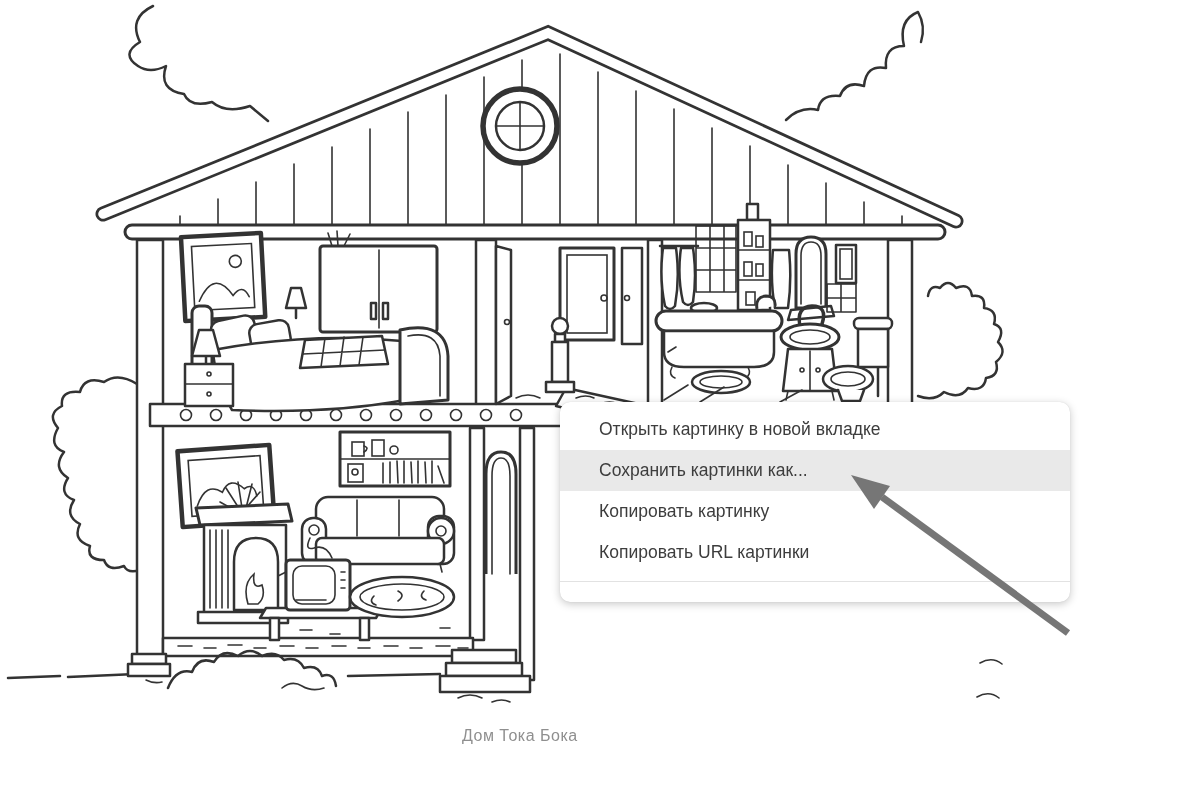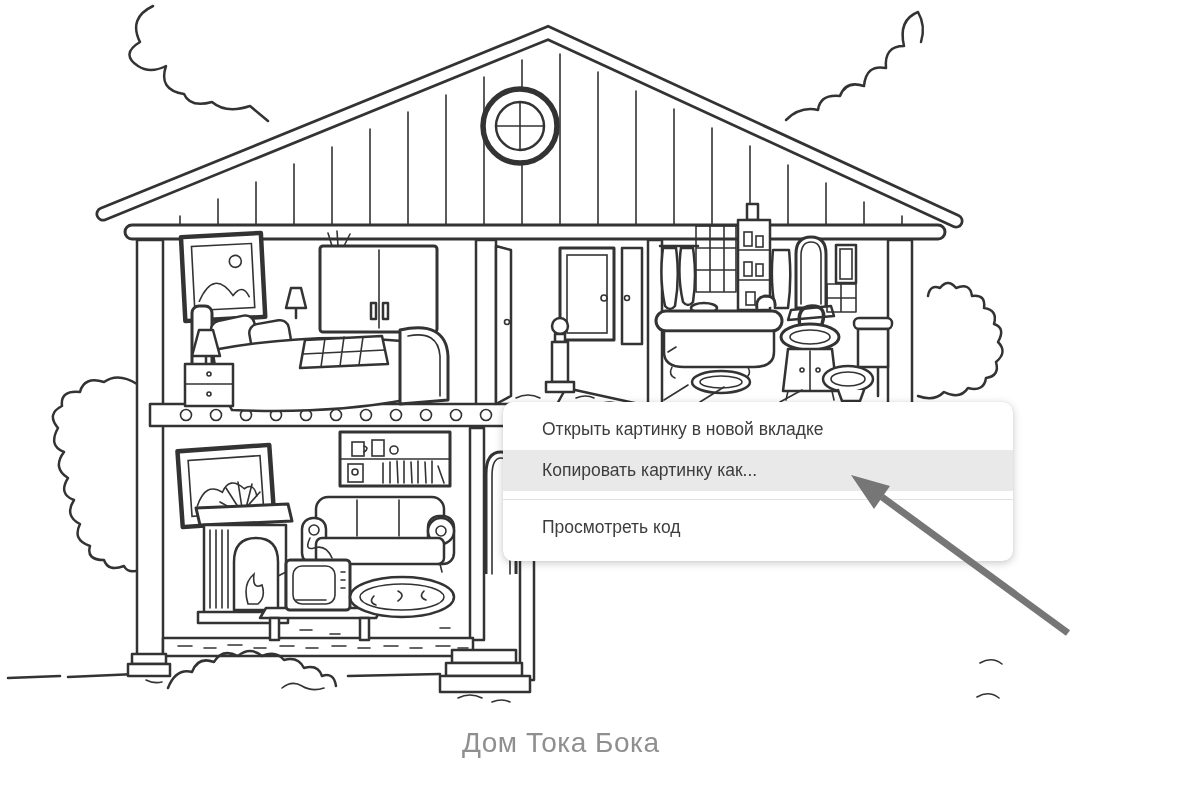--- a/index.html
+++ b/index.html
@@ -6,23 +6,23 @@
     --page-bg:#ffffff; --menu-bg:#ffffff; --menu-text:#3d3d3d;
     --menu-highlight:#e9e9e9; --menu-separator:#e2e2e2;
     --arrow:#767676; --caption-text:#8f8f8f; --drawing-line:#333333;
   }
   *{margin:0;padding:0;box-sizing:border-box;}
   html,body{width:1200px;height:805px;overflow:hidden;background:var(--page-bg);
     font-family:"Liberation Sans",sans-serif;}
   .stage{position:relative;width:1200px;height:805px;}
   .illustration{position:absolute;left:0;top:0;width:1200px;height:805px;z-index:1;}
   .illustration svg{color:var(--drawing-line);}
-  .caption{position:absolute;left:462px;top:727px;z-index:2;font-size:28px;
+  .caption{position:absolute;left:462px;top:727px;z-index:2;font-size:16px;
     color:var(--caption-text);letter-spacing:.5px;}
-  .context-menu{position:absolute;left:503px;top:402px;width:510px;z-index:5;
+  .context-menu{position:absolute;left:560px;top:402px;width:510px;z-index:5;
     background:var(--menu-bg);border-radius:10px;padding:7px 0 13px 0;
     box-shadow:0 2px 8px rgba(0,0,0,.22), 0 0 1px rgba(0,0,0,.15);}
   .menu-item{height:41px;line-height:41px;padding:0 18px 0 39px;font-size:17.5px;
     color:var(--menu-text);white-space:nowrap;overflow:hidden;cursor:default;}
   .menu-item.highlighted{background:var(--menu-highlight);}
   .menu-separator{height:1px;background:var(--menu-separator);margin:8px 0 7px 0;}
   .arrow-layer{position:absolute;left:0;top:0;width:1200px;height:805px;z-index:9;
     pointer-events:none;}
   svg .ln{fill:none;stroke:currentColor;stroke-width:2.5;stroke-linecap:round;stroke-linejoin:round;}
   svg .wf{fill:#fff;stroke:currentColor;stroke-width:2.5;stroke-linecap:round;stroke-linejoin:round;}
@@ -272,23 +272,24 @@
       <path class="thin" d="M458,698 q12,-6 24,0 M492,702 q10,-4 18,0 M146,680 q8,4 16,2"></path>
       <path class="thin" d="M978,447 Q988,440 998,449 M975,556 L985,552 M980,663 Q992,656 1002,664 M977,697 Q989,690 999,698"></path>
     </g>
   </svg>
   </div>
 
   <div class="caption">Дом Тока Бока</div>
 
   <div class="context-menu" role="menu">
     <div class="menu-item">Открыть картинку в новой вкладке</div>
-    <div class="menu-item highlighted">Копировать картинку как...</div>
+    <div class="menu-item highlighted">Сохранить картинки как...</div>
+    <div class="menu-item">Копировать картинку</div>
+    <div class="menu-item">Копировать URL картинки</div>
     <div class="menu-separator"></div>
-    <div class="menu-item">Просмотреть код</div>
   </div>
 
   <svg class="arrow-layer" width="1200" height="805" viewBox="0 0 1200 805" xmlns="http://www.w3.org/2000/svg">
     <line x1="1068" y1="633" x2="882" y2="497" stroke="var(--arrow)" stroke-width="7"></line>
     <polygon points="851,475 890,486 874,509" fill="var(--arrow)"></polygon>
   </svg>
 
 </div>
 
 </body></html>

